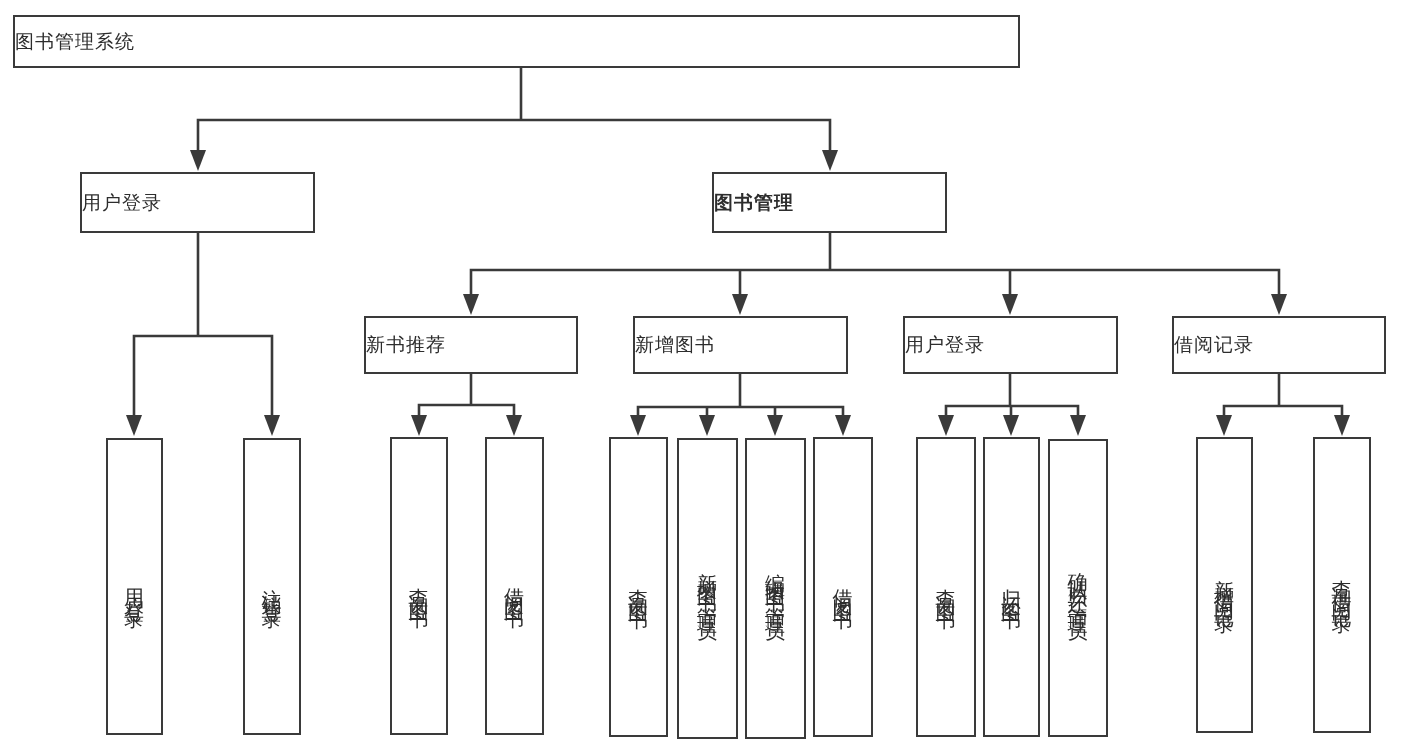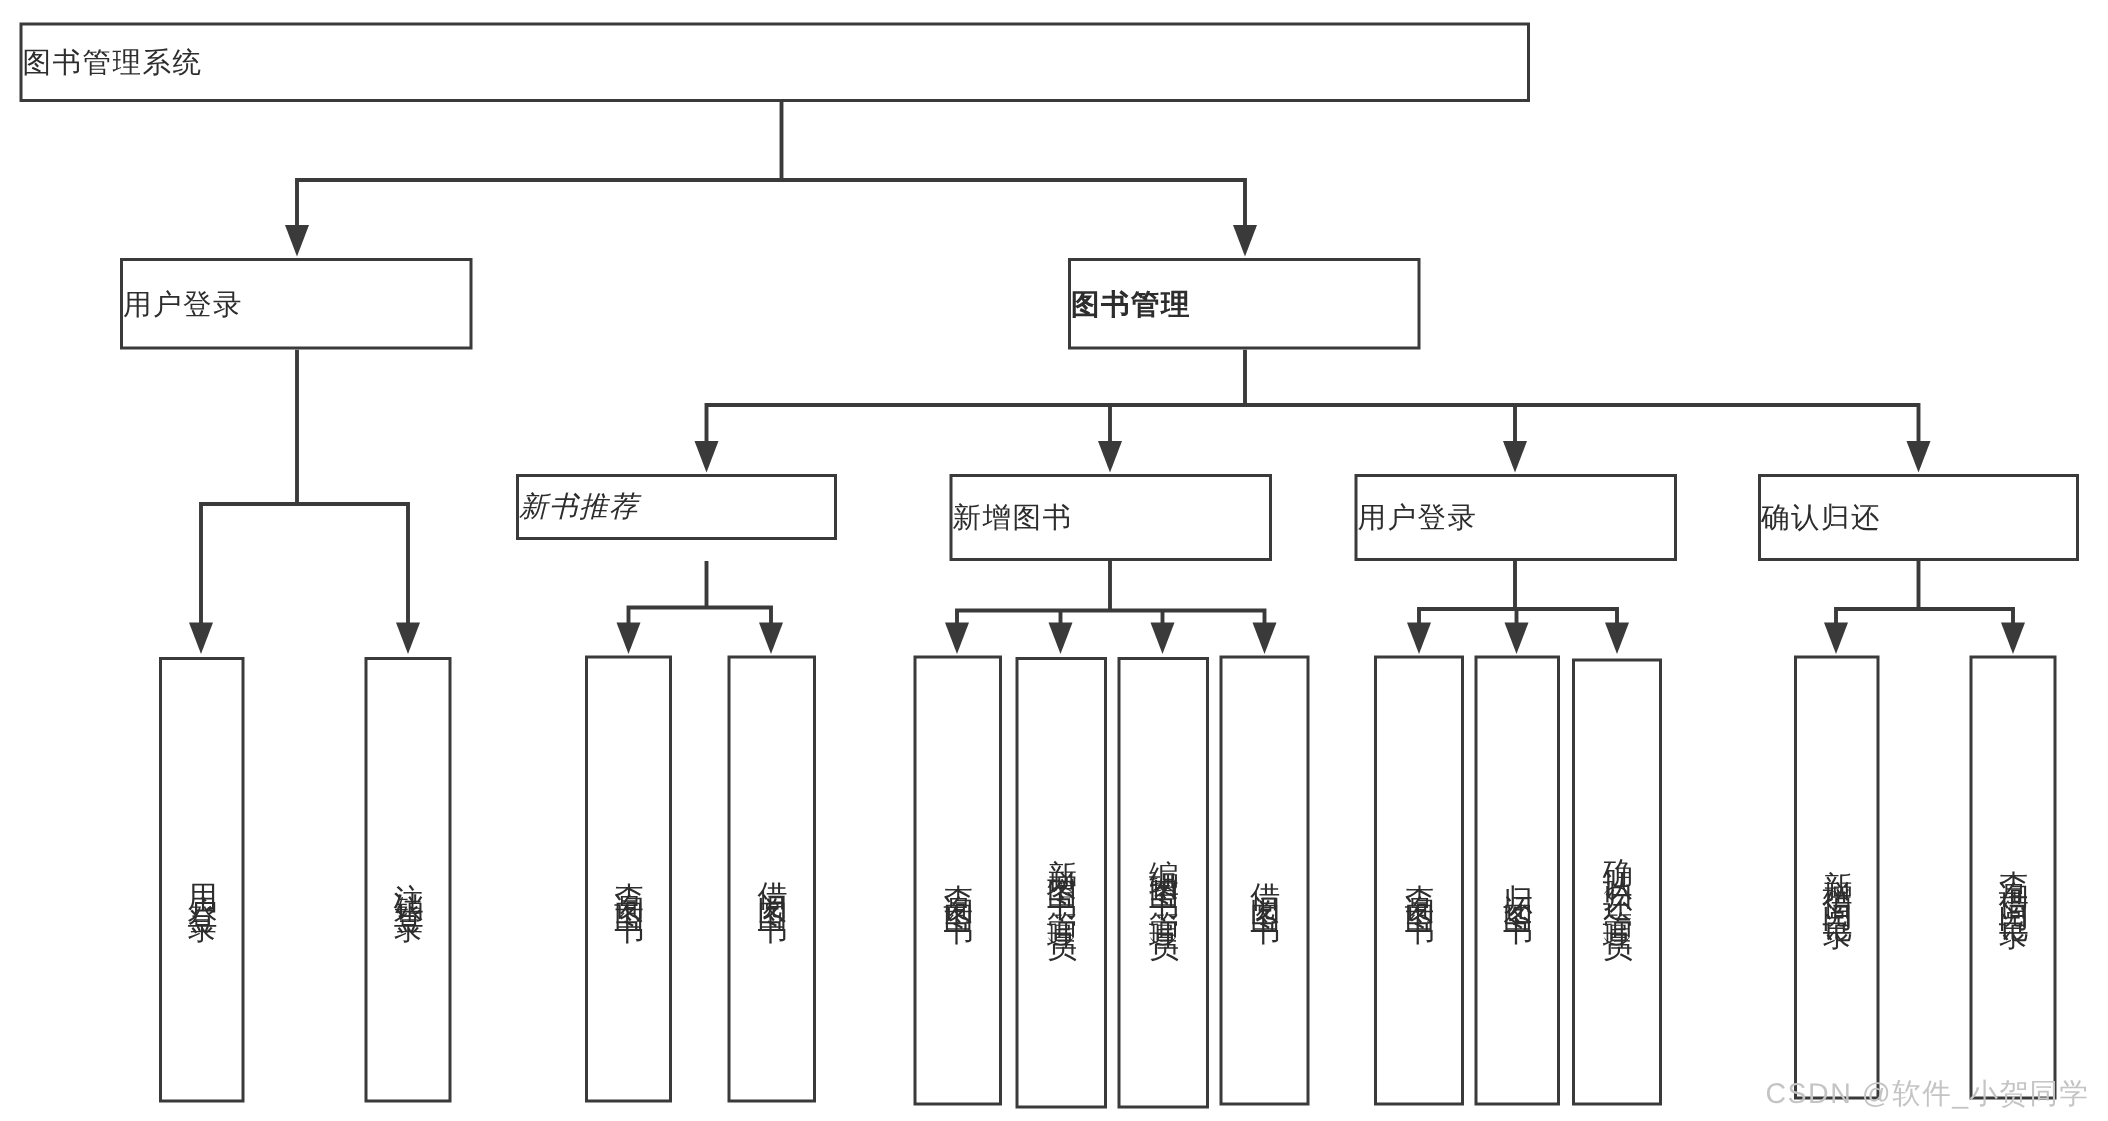--- a/index.html
+++ b/index.html
@@ -110,31 +110,31 @@
     <span>图书管理系统</span>
   </div>
 
   <div class="hbox" style="left:80px;top:172px;width:235px;height:61px;">
     <span>用户登录</span>
   </div>
   <div class="hbox" style="left:712px;top:172px;width:235px;height:61px;font-weight:bold;">
     <span>图书管理</span>
   </div>
 
-  <div class="hbox" style="left:344px;top:316px;width:214px;height:44px;font-style:italic;">
+  <div class="hbox" style="left:364px;top:316px;width:214px;height:58px;">
     <span>新书推荐</span>
   </div>
   <div class="hbox" style="left:633px;top:316px;width:215px;height:58px;">
     <span>新增图书</span>
   </div>
   <div class="hbox" style="left:903px;top:316px;width:215px;height:58px;">
     <span>用户登录</span>
   </div>
   <div class="hbox" style="left:1172px;top:316px;width:214px;height:58px;">
-    <span>确认归还</span>
+    <span>借阅记录</span>
   </div>
 
   <div class="vbox" style="left:106px;top:438px;width:57px;height:297px;">
     <span>用户登录</span>
   </div>
   <div class="vbox" style="left:243px;top:438px;width:58px;height:297px;">
     <span>注销登录</span>
   </div>
 
   <div class="vbox" style="left:390px;top:437px;width:58px;height:298px;">
@@ -167,14 +167,13 @@
     <span>确认归还（管理员）</span>
   </div>
 
   <div class="vbox" style="left:1196px;top:437px;width:57px;height:296px;">
     <span>新增借阅记录</span>
   </div>
   <div class="vbox" style="left:1313px;top:437px;width:58px;height:296px;">
     <span>查询借阅记录</span>
   </div>
 
-  <div id="watermark">CSDN @软件_小贺同学</div>
 </div>
 
 </body></html>

